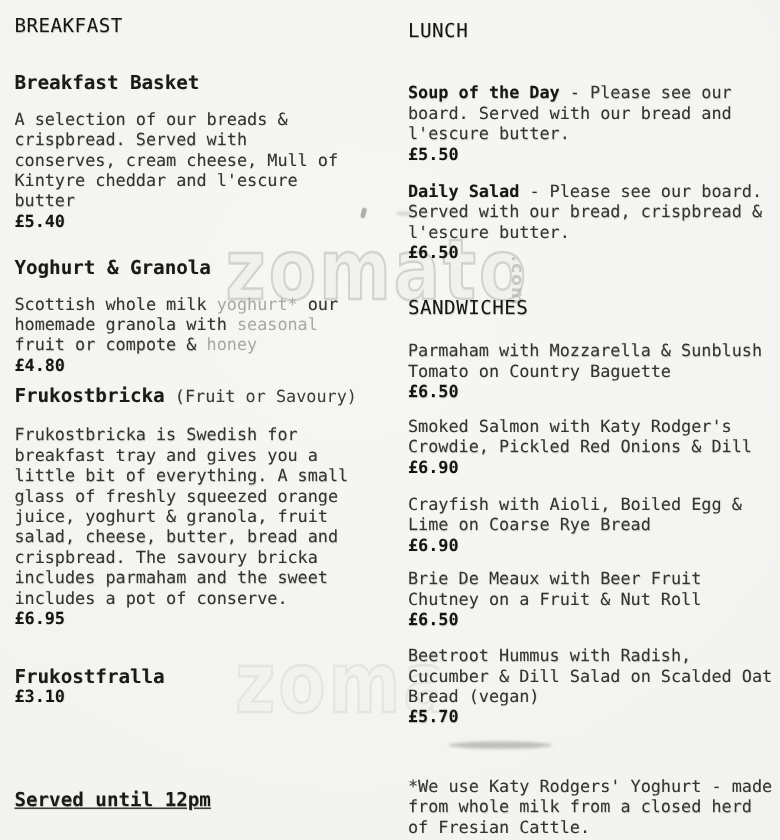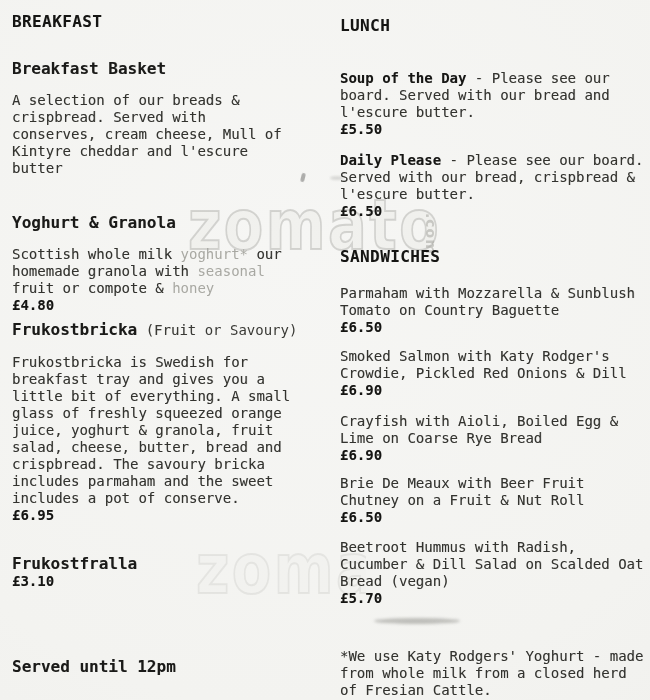--- a/index.html
+++ b/index.html
@@ -4,28 +4,28 @@
 <title>Menu</title>
 <style>
   html,body { margin:0; padding:0; background:#ffffff; }
   .page {
     position:relative; width:650px; height:700px; overflow:hidden;
     background: radial-gradient(130% 120% at 45% 35%, #f6f6f4 0%, #f3f3f0 55%, #eeeeeb 100%);
     font-family:"DejaVu Sans Mono","Liberation Mono",monospace;
     color:#32322f;
   }
   .abs { position:absolute; }
-  .h   { font-weight:bold; font-size:16px; line-height:19px; letter-spacing:0.4px;
+  .h   { font-weight:normal; font-size:16px; line-height:19px; letter-spacing:0.4px;
          color:#151513; white-space:nowrap; }
   .iname { font-weight:bold; font-size:16px; line-height:19px; color:#1a1a18; }
   .pre { white-space:pre-line; font-size:14px; line-height:17px; color:#33332f; }
   .desc { margin-top:14px; }
   .inb { font-weight:bold; color:#161614; }
   .price { font-weight:bold; font-size:14px; line-height:17px; color:#151513; white-space:nowrap; }
-  .serve { font-weight:bold; font-size:16px; line-height:19px; color:#1a1a18; white-space:nowrap; }
+  .serve { font-weight:bold; font-size:16px; line-height:19px; color:#1a1a18; white-space:nowrap;text-decoration:underline; }
   .faint { color:#a8a8a2; text-shadow:none; }
   .parenreg { font-weight:normal; font-size:14px; color:#3a3a36; }
   .h, .iname, .pre, .price, .serve { text-shadow: 0.3px 0.3px 0.6px rgba(50,50,45,0.30); }
 
   
   .wm {
     position:absolute; font-family:"DejaVu Sans","Liberation Sans",sans-serif;
     font-weight:bold; font-size:70px; letter-spacing:3px; line-height:1;
     color:rgba(195,195,190,0.10);
     -webkit-text-stroke:2px rgba(178,178,173,0.50);
@@ -68,20 +68,21 @@
 
   <div class="abs col h" style="left:12px; top:12px;">BREAKFAST</div>
 
   <div class="abs col" style="left:12px; top:59px; width:320px;">
     <div class="iname">Breakfast Basket</div>
     <div class="pre desc">A selection of our breads &amp;
 crispbread. Served with
 conserves, cream cheese, Mull of
 Kintyre cheddar and l'escure
 butter</div>
+    <div class="price">£5.40</div>
   </div>
 
   <div class="abs col" style="left:12px; top:213px; width:320px;">
     <div class="iname">Yoghurt &amp; Granola</div>
     <div class="pre desc"><span>Scottish whole milk </span><span class="faint">yoghurt* </span><span>our
 homemade granola with </span><span class="faint">seasonal</span><span>
 fruit or compote &amp; </span><span class="faint">honey</span></div>
     <div class="price">£4.80</div>
   </div>
 
@@ -109,21 +110,21 @@
   <div class="abs col h" style="left:340px; top:16px;">LUNCH</div>
 
   <div class="abs col" style="left:340px; top:70px; width:312px;">
     <div class="pre"><span class="inb">Soup of the Day</span><span> - Please see our
 board. Served with our bread and
 l'escure butter.</span></div>
     <div class="price">£5.50</div>
   </div>
 
   <div class="abs col" style="left:340px; top:152px; width:312px;">
-    <div class="pre"><span class="inb">Daily Please</span><span> - Please see our board.
+    <div class="pre"><span class="inb">Daily Salad</span><span> - Please see our board.
 Served with our bread, crispbread &amp;
 l'escure butter.</span></div>
     <div class="price">£6.50</div>
   </div>
 
   <div class="abs col h" style="left:340px; top:247px;">SANDWICHES</div>
 
   <div class="abs col" style="left:340px; top:285px; width:312px;">
     <div class="pre">Parmaham with Mozzarella &amp; Sunblush
 Tomato on Country Baguette</div>

